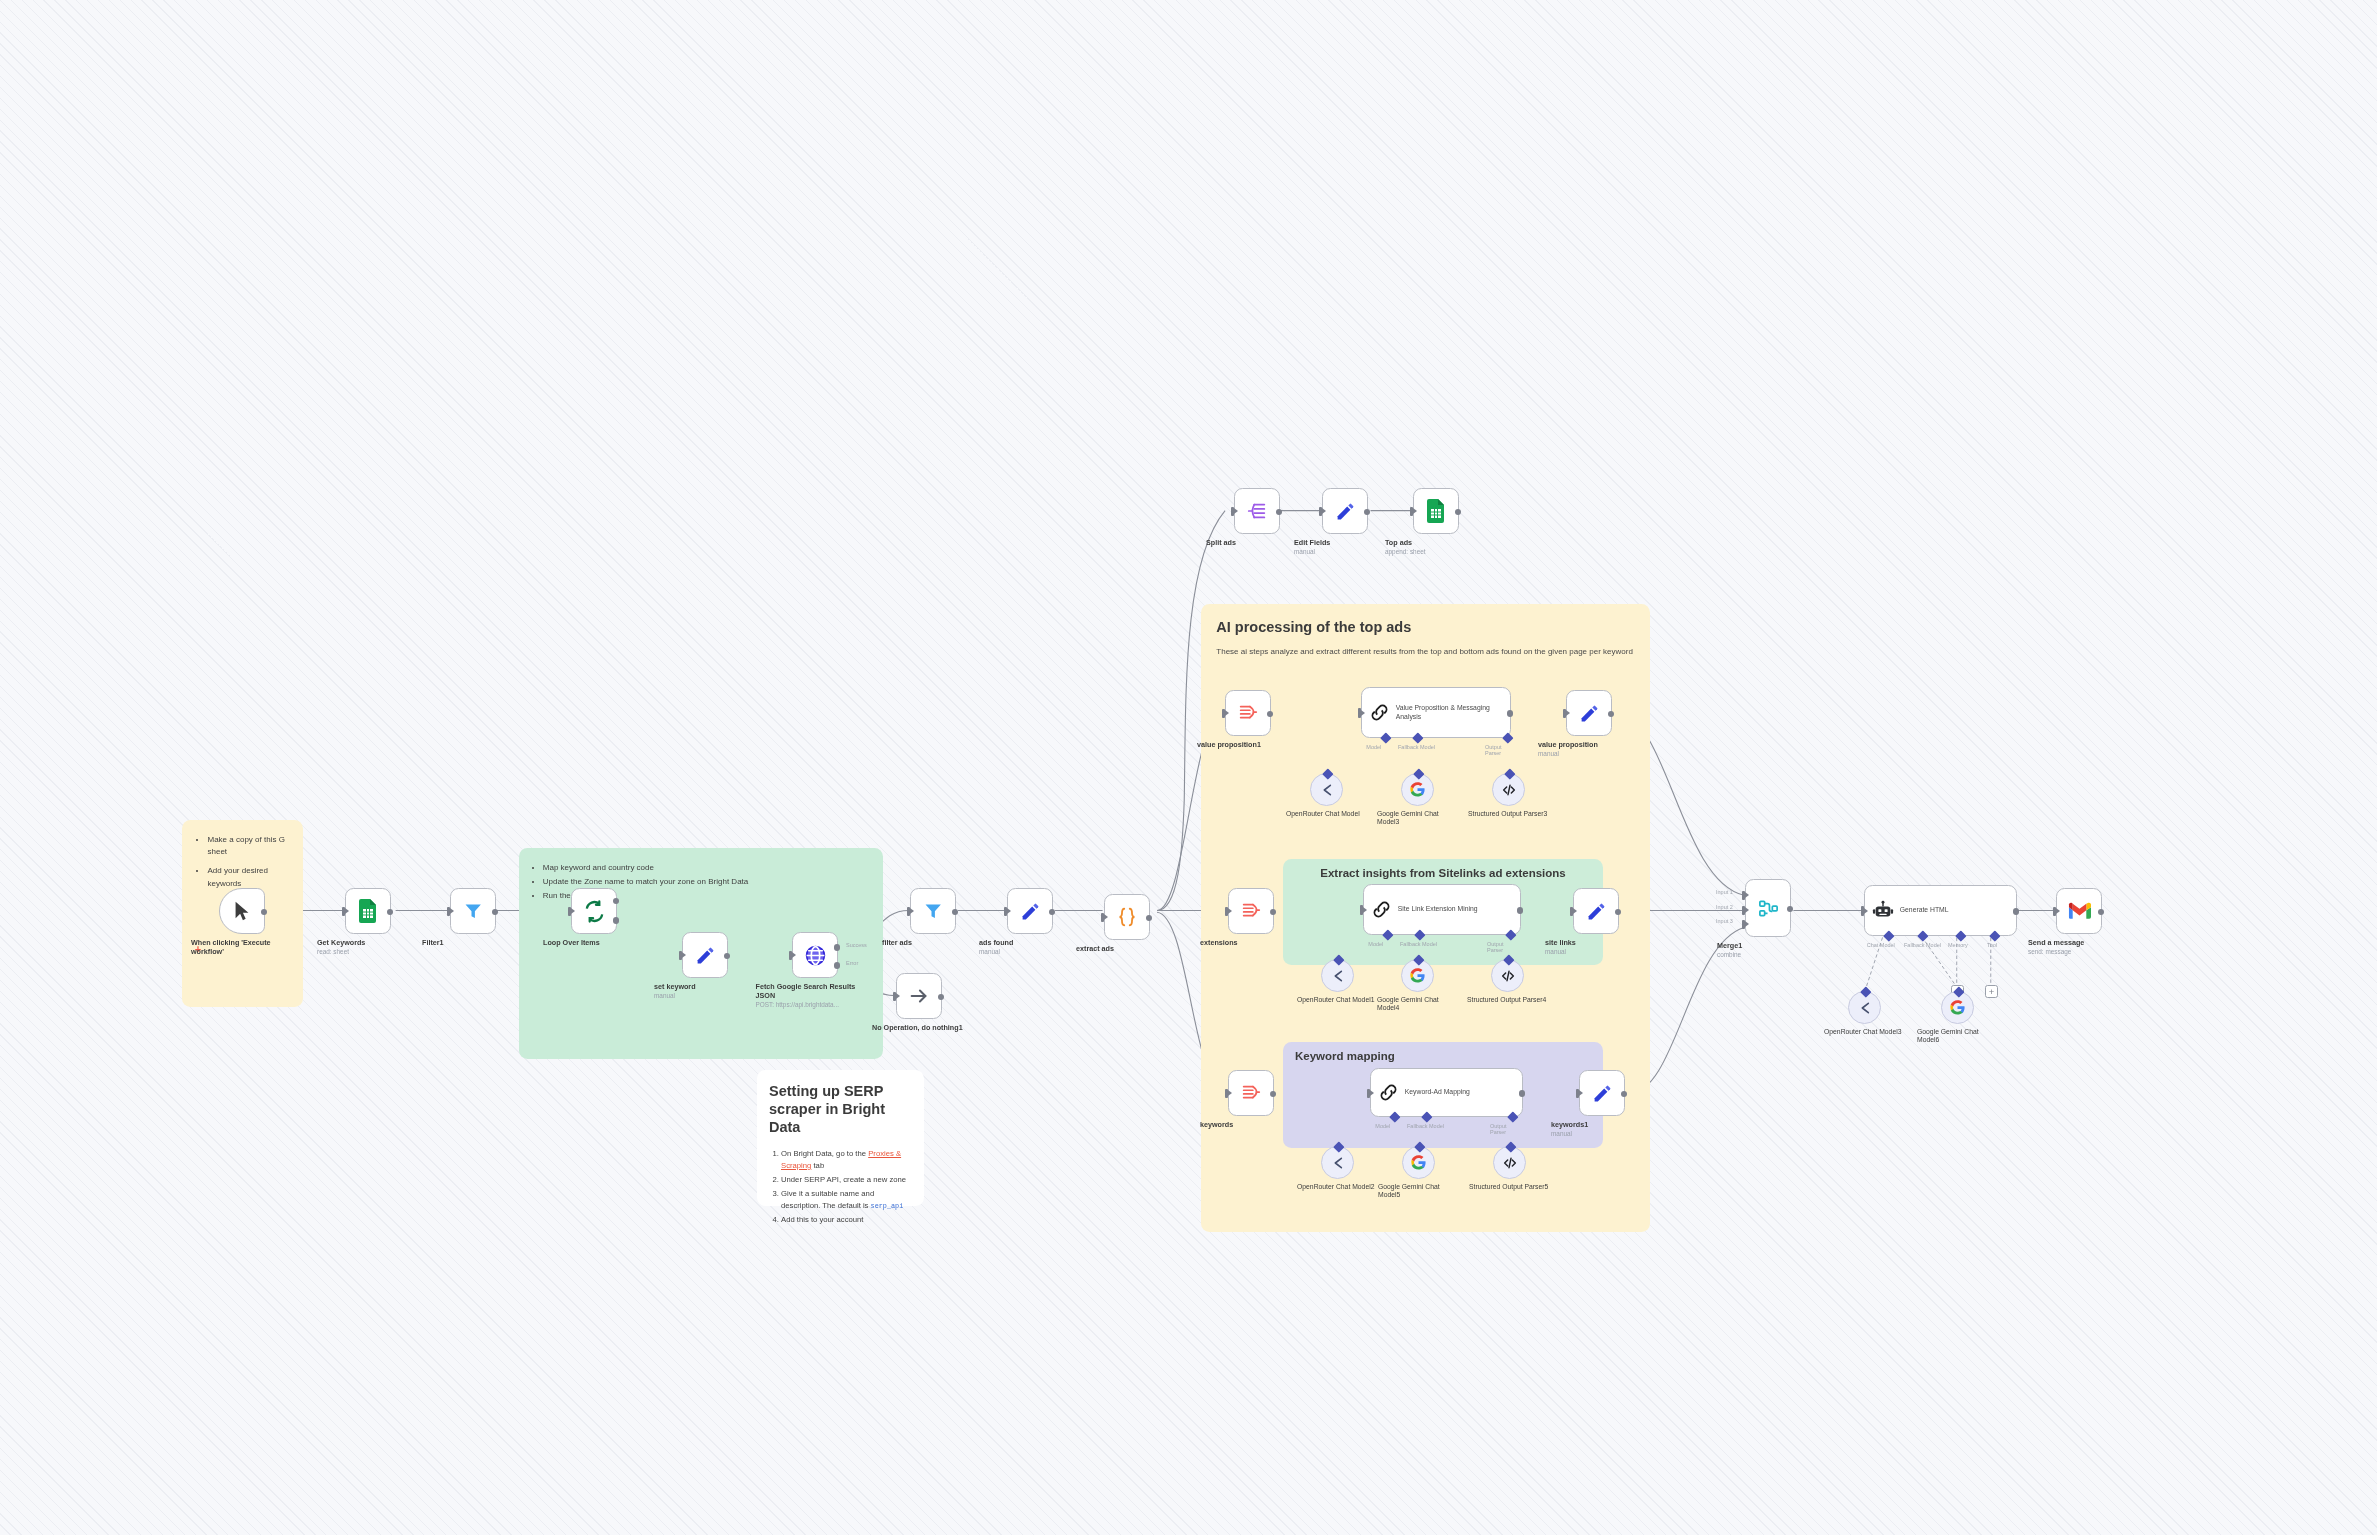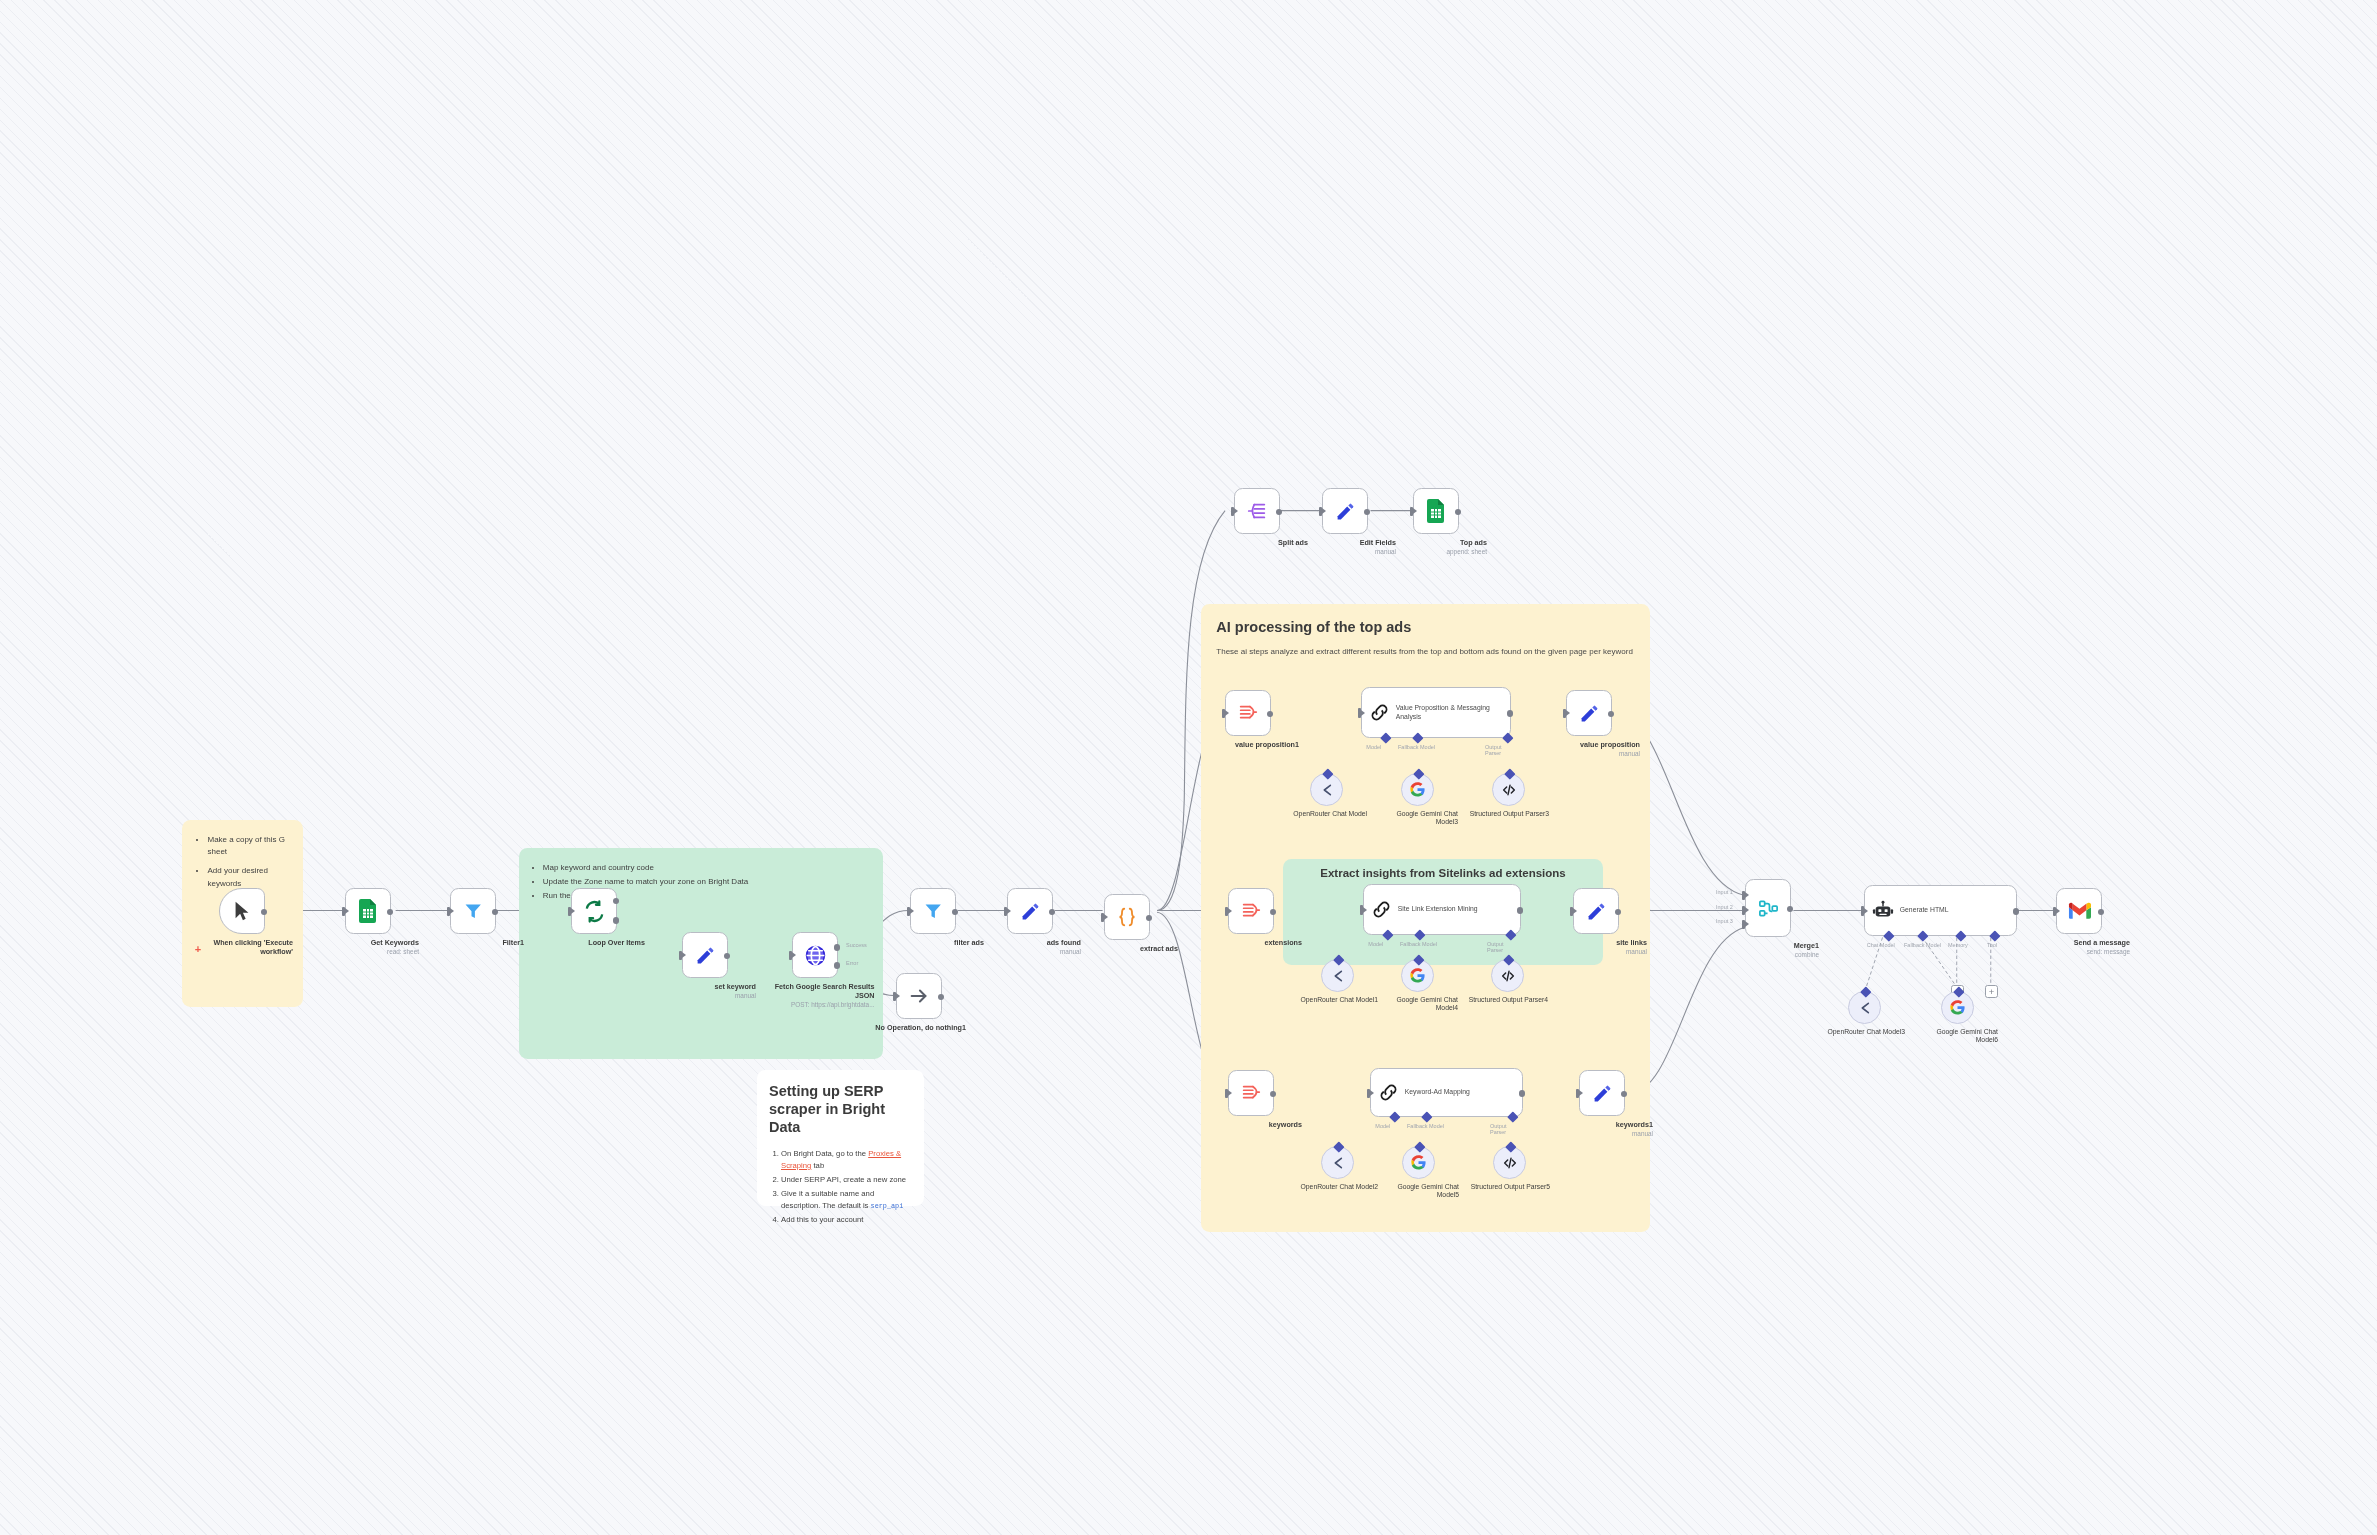--- a/index.html
+++ b/index.html
@@ -38,21 +38,21 @@
     position:absolute; width:46px; height:46px; background:#fff;
     border:1.1px solid #b9bcc4; border-radius:8.5px;
     display:flex; align-items:center; justify-content:center;
   }
   .node.trigger{ border-radius:25.5px 8.5px 8.5px 25.5px; }
   .node.wide{ width:92px; height:41px; justify-content:flex-start; padding-left:6.8px; gap:6px; }
   .node.wide.xl{ width:106px; }
   .node.wide.big{ width:98px; }
   .node.tall{ height:53px; }
   .node-lbl{
-    position:absolute; text-align:right; font-size:7.2px; color:#3c3c3c;
+    position:absolute; text-align:left; font-size:7.2px; color:#3c3c3c;
     font-weight:bold; line-height:1.25; width:102px; left:50%;
     transform:translateX(-50%); top:49px; pointer-events:none;
   }
   .node.tall .node-lbl{ top:56px; }
   .node-sub{
     display:block; font-weight:normal; color:#9aa0ab; font-size:6.4px; margin-top:0.9px;
   }
   .inner-lbl{ font-size:6.8px; color:#4a4a4a; line-height:1.3; }
 
   
@@ -188,20 +188,23 @@
   <div class="sticky yellow" style="left:1201px;top:604px;width:449px;height:628px;">
     <div class="s-title">AI processing of the top ads</div>
     <div class="s-sub">These ai steps analyze and extract different results from the top and bottom ads found on the given page per keyword</div>
   </div>
 
 
   <div class="sticky lightgreen" style="left:1283px;top:859px;width:320px;height:106px;padding:7.7px 10.2px;">
     <div class="sec-title" style="text-align:center;">Extract insights from Sitelinks ad extensions</div>
   </div>
 
+  <div class="sticky purple" style="left:1283px;top:1042px;width:320px;height:106px;padding:7.7px 12px;">
+    <div class="sec-title">Keyword mapping</div>
+  </div>
 
 
   <div class="node trigger" style="left:219px;top:888px;">
     <span>
       <svg width="22" height="22" viewBox="0 0 24 24">
           <path d="M5 2 L5 20 L10 15 L13 22 L16 20.5 L13 14 L19 14 Z" fill="#3d3d3d"></path>
         </svg>
     </span>
     <div class="dot" style="right:-3.4px;top:19.6px;"></div>
     <div class="node-lbl"><span>When clicking 'Execute workflow'</span></div>

